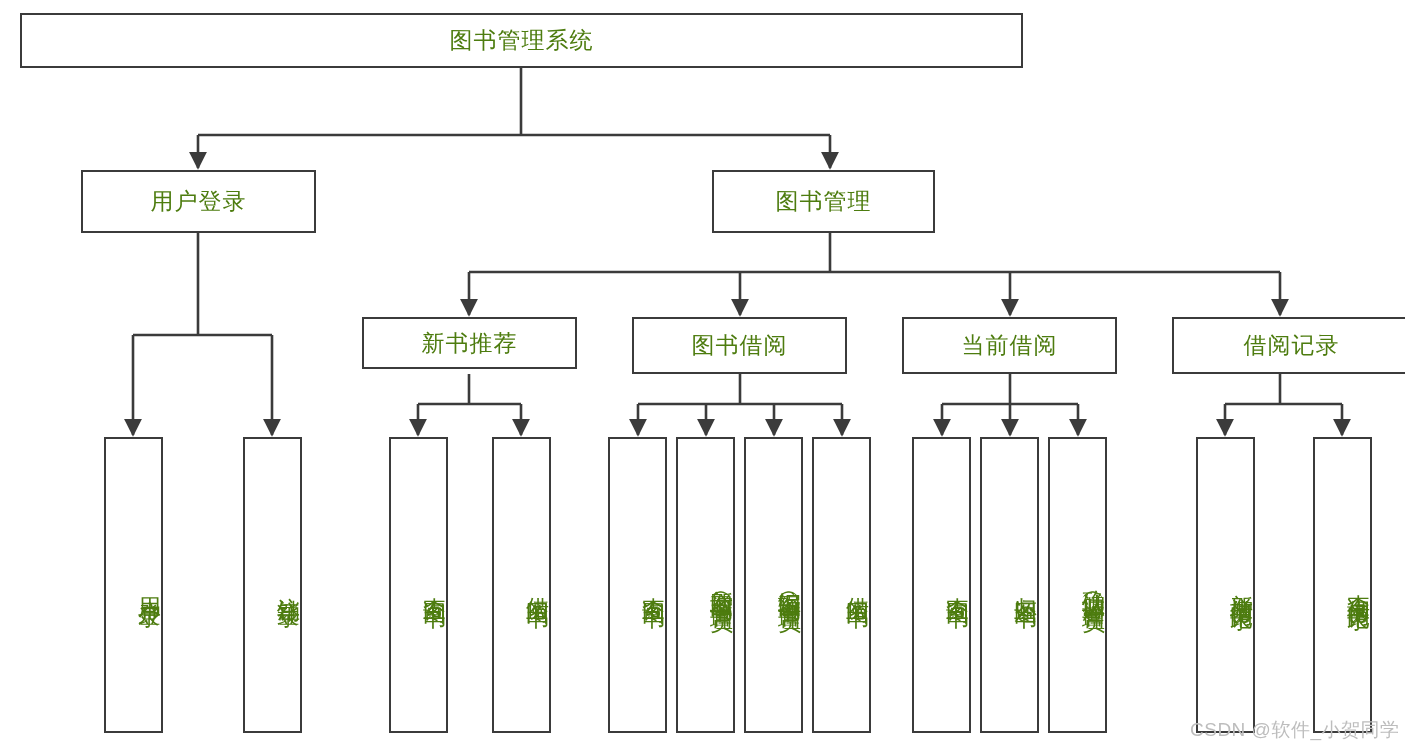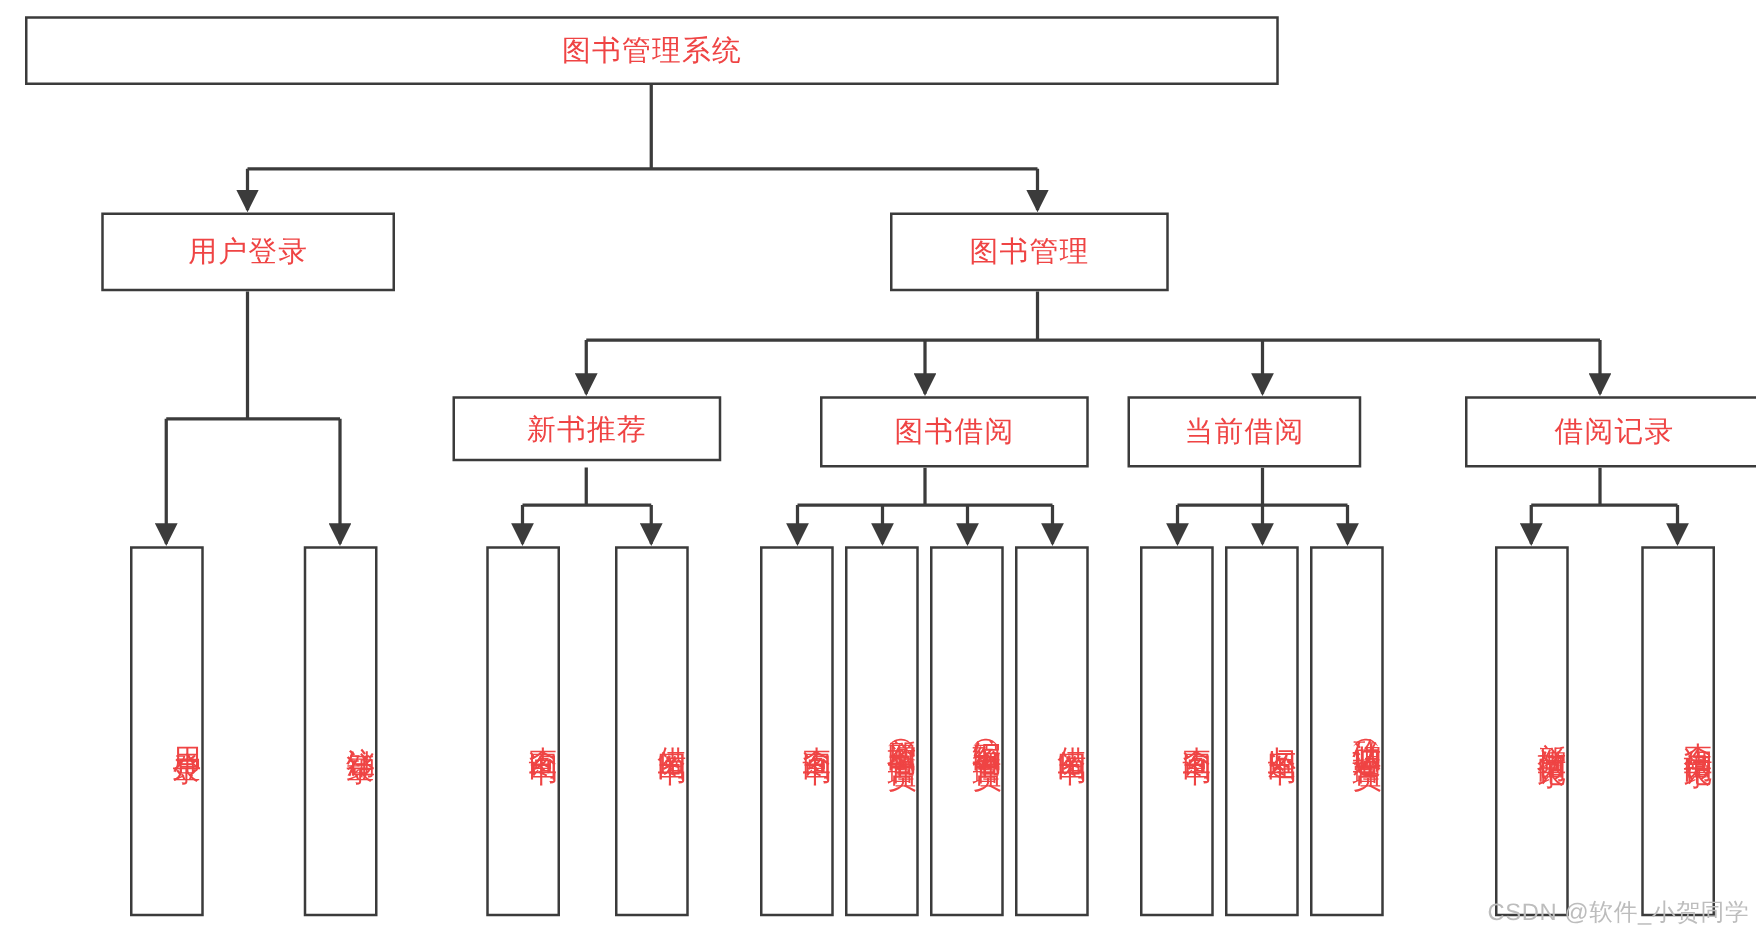--- a/index.html
+++ b/index.html
@@ -25,21 +25,21 @@
     height: 747px;
   }
   .node-box {
     position: absolute;
     box-sizing: border-box;
     border: 2px solid #3b3b3b;
     background: #ffffff;
     display: flex;
     align-items: center;
     justify-content: center;
-    color: #ef4444;
+    color: #4d7c0f;
   }
   .node-box.horizontal {
     font-size: 23px;
     letter-spacing: 1px;
   }
   .node-box.vertical {
     writing-mode: vertical-rl;
     text-orientation: upright;
     font-size: 23px;
     letter-spacing: 3px;
@@ -124,24 +124,24 @@
   <div class="node-box horizontal" style="left:81px; top:170px; width:235px; height:63px;">
     <span class="node-label">用户登录</span>
   </div>
   <div class="node-box horizontal" style="left:712px; top:170px; width:223px; height:63px;">
     <span class="node-label">图书管理</span>
   </div>
 
   <div class="node-box horizontal" style="left:362px; top:317px; width:215px; height:52px;">
     <span class="node-label">新书推荐</span>
   </div>
-  <div class="node-box horizontal" style="left:656px; top:317px; width:215px; height:57px;">
+  <div class="node-box horizontal" style="left:632px; top:317px; width:215px; height:57px;">
     <span class="node-label">图书借阅</span>
   </div>
-  <div class="node-box horizontal" style="left:902px; top:317px; width:187px; height:57px;">
+  <div class="node-box horizontal" style="left:902px; top:317px; width:215px; height:57px;">
     <span class="node-label">当前借阅</span>
   </div>
   <div class="node-box horizontal" style="left:1172px; top:317px; width:239px; height:57px;">
     <span class="node-label">借阅记录</span>
   </div>
 
   <div class="node-box vertical" style="left:104px; top:437px; width:59px; height:296px;">
     <span class="node-label">用户登录</span>
   </div>
   <div class="node-box vertical" style="left:243px; top:437px; width:59px; height:296px;">

